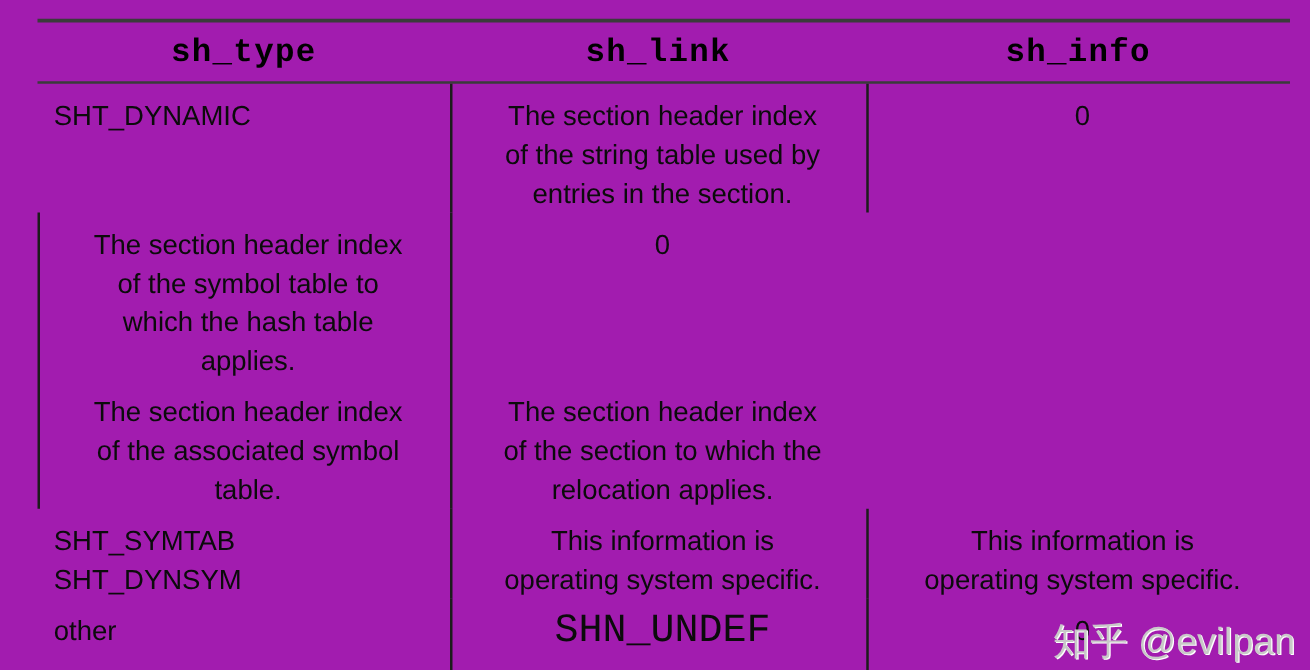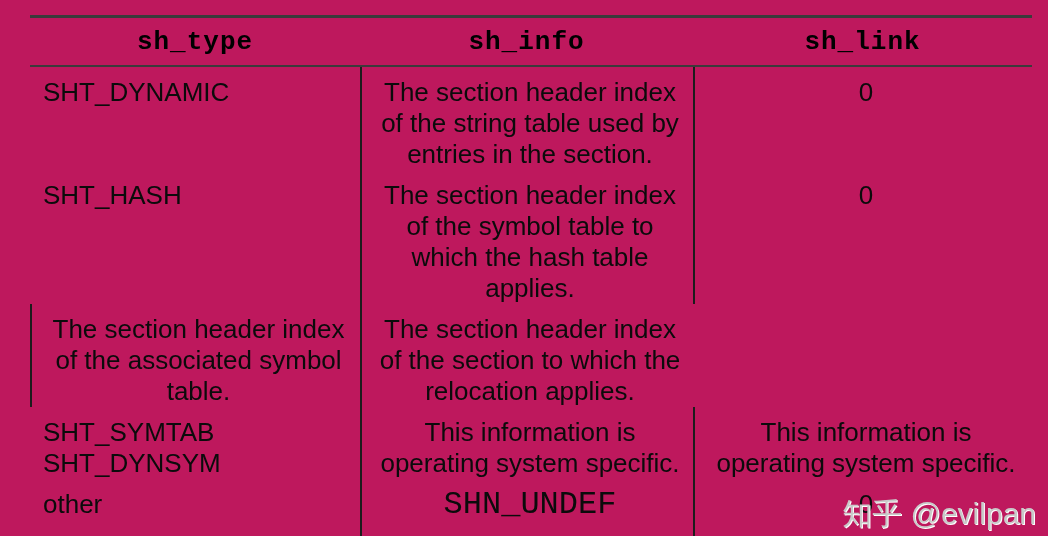--- a/index.html
+++ b/index.html
@@ -4,21 +4,21 @@
 <style>
   html, body {
     margin: 0;
     padding: 0;
     background: #ffffff;
   }
   .page {
     position: relative;
     width: 1048px;
     height: 536px;
-    background: #be185d;
+    background: #a21caf;
     overflow: hidden;
     font-family: "Liberation Sans", sans-serif;
     color: #111111;
   }
   .elf-table {
     position: absolute;
     left: 30px;
     top: 15px;
     width: 1002px;
     border-top: 3px solid #3b3b3b;
@@ -39,21 +39,21 @@
     font-size: 26px;
     letter-spacing: 1px;
     color: #000000;
   }
   .row {
     display: grid;
     grid-template-columns: 330px 333px 339px;
   }
   .cell {
     padding: 10px 8px 0 13px;
-    font-size: 26px;
+    font-size: 22px;
     line-height: 31px;
     white-space: pre-line;
     color: #0b0b0b;
   }
   .cell.c2, .cell.c3 {
     border-left: 2px solid #1c1c1c;
     text-align: center;
   }
   .row.last .cell {
     padding-bottom: 23px;
@@ -77,36 +77,35 @@
 </style>
 </head>
 <body>
 
 <div class="page">
 
   <div class="elf-table">
 
     <div class="thead">
       <div class="th">sh_type</div>
+      <div class="th">sh_link</div>
       <div class="th">sh_info</div>
-      <div class="th">sh_link</div>
     </div>
 
     <div class="tbody">
 
       <div class="row">
         <div class="cell c1">SHT_DYNAMIC</div>
         <div class="cell c2">The section header index
 of the string table used by
 entries in the section.</div>
         <div class="cell c3">0</div>
       </div>
 
       <div class="row">
-        <div class="cell c1">SHT_HASH</div>
         <div class="cell c2">The section header index
 of the symbol table to
 which the hash table
 applies.</div>
         <div class="cell c3">0</div>
       </div>
 
       <div class="row">
         <div class="cell c2">The section header index
 of the associated symbol

